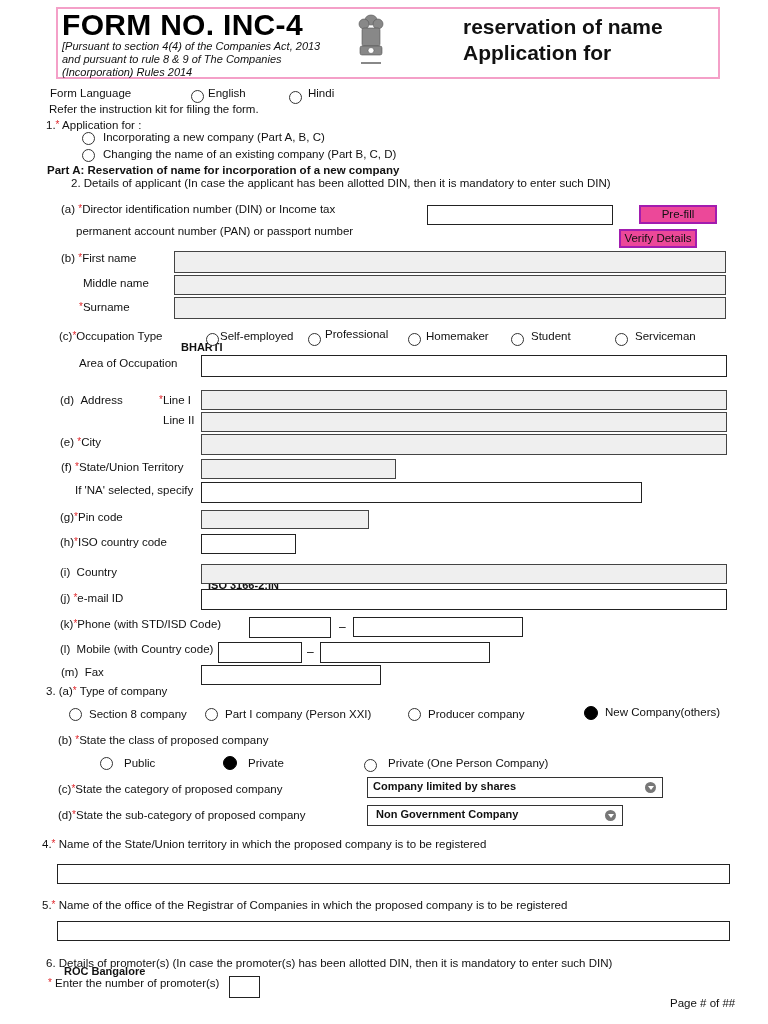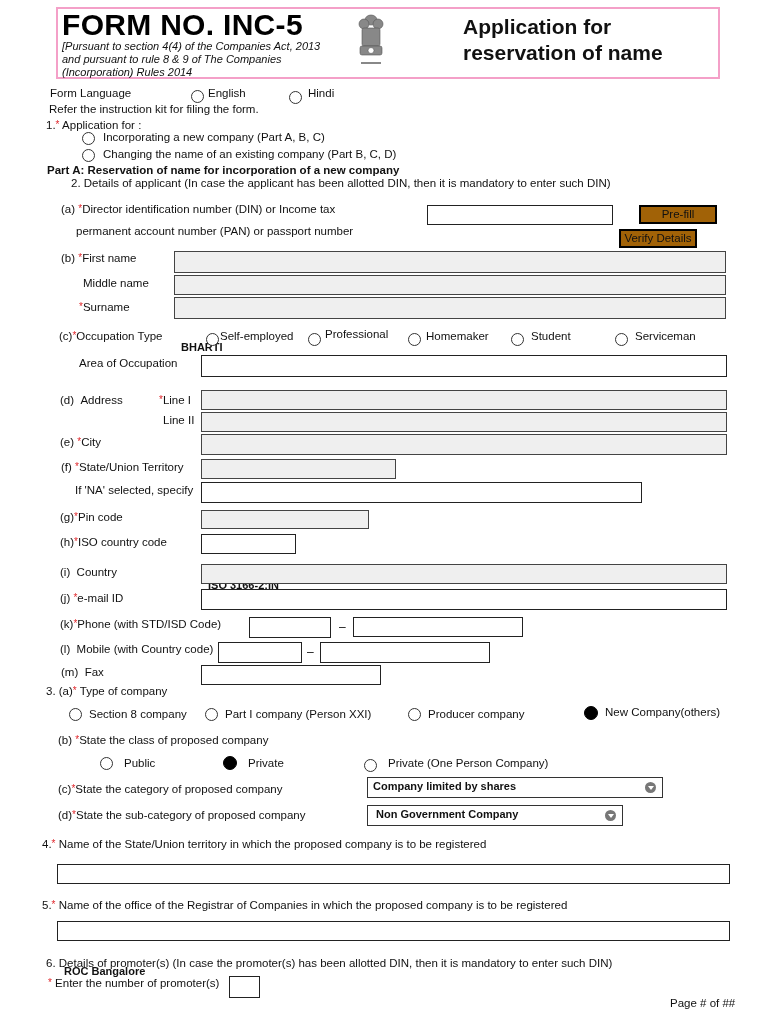--- a/index.html
+++ b/index.html
@@ -12,53 +12,53 @@
   .emblem { left: 356px; top: 12px; width: 30px; height: 62px; }
   .app-title { left: 463px; top: 14px; font-size: 21px; font-weight: bold; line-height: 26px; color: #111; }
   .lbl { font-size: 11.5px; white-space: nowrap; color: #111; }
   .req { color: #e0262b; font-size: 10px; vertical-align: top; }
   .bold { font-weight: bold; }
   .radio { width: 13px; height: 13px; border: 1px solid #333; border-radius: 50%; background: #fff; display: inline-block; }
   .radio.checked { background: #000; border-color: #000; width: 14px; height: 14px; }
   .field { border: 1px solid #222; background: #fff; height: 20px; }
   .field.grey { background: #efefef; border: 1.5px solid #444; }
   .field .val { position: absolute; left: 6px; top: 3px; font-size: 11px; font-weight: bold; color: #111; margin-top: 40px; }
-  .btn { background: #a16207; border: 2px solid #000000; font-size: 11.5px; text-align: center; line-height: 14px; color: #111; }
+  .btn { background: #ec4899; border: 2px solid #a21caf; font-size: 11.5px; text-align: center; line-height: 14px; color: #111; }
   .select { border: 1.5px solid #333; background: #fff; height: 20px; }
   .select .val { position: absolute; left: 5px; top: 2px; font-size: 11px; font-weight: bold; }
   .select .chev { position: absolute; right: 6px; top: 4px; width: 11px; height: 11px; border-radius: 50%; background: #777; }
   .select .chev::after { content: ""; position: absolute; left: 2.5px; top: 4px; border-left: 3px solid transparent; border-right: 3px solid transparent; border-top: 4px solid #fff; }
   .dash { font-size: 12px; }
 </style>
 </head>
 <body>
 
 <div class="abs header-box"></div>
-<div class="abs form-no">FORM NO. INC-5</div>
+<div class="abs form-no">FORM NO. INC-4</div>
 <div class="abs pursuant">
   <div>[Pursuant to section 4(4) of the Companies Act, 2013</div>
   <div>and pursuant to rule 8 &amp; 9 of The Companies</div>
   <div>(Incorporation) Rules 2014</div>
 </div>
 <div class="abs emblem">
   <svg width="30" height="62" viewBox="0 0 30 62">
     <g fill="#888" stroke="#555" stroke-width="0.6">
       <ellipse cx="15" cy="8" rx="6" ry="5"></ellipse>
       <ellipse cx="8" cy="12" rx="5" ry="5"></ellipse>
       <ellipse cx="22" cy="12" rx="5" ry="5"></ellipse>
       <rect x="6" y="16" width="18" height="18" rx="2"></rect>
       <rect x="4" y="34" width="22" height="9" rx="2"></rect>
       <circle cx="15" cy="38.5" r="3" fill="#fff"></circle>
     </g>
     <rect x="5" y="50" width="20" height="2" fill="#888"></rect>
   </svg>
 </div>
 <div class="abs app-title">
+  <div>reservation of name</div>
   <div>Application for</div>
-  <div>reservation of name</div>
 </div>
 
 <div class="abs lbl" style="left:50px; top:87px;">Form Language</div>
 <span class="abs radio" style="left:191px; top:90px;"></span>
 <div class="abs lbl" style="left:208px; top:87px;">English</div>
 <span class="abs radio" style="left:289px; top:91px;"></span>
 <div class="abs lbl" style="left:308px; top:87px;">Hindi</div>
 
 <div class="abs lbl" style="left:49px; top:103px;">Refer the instruction kit for filing the form.</div>
 

